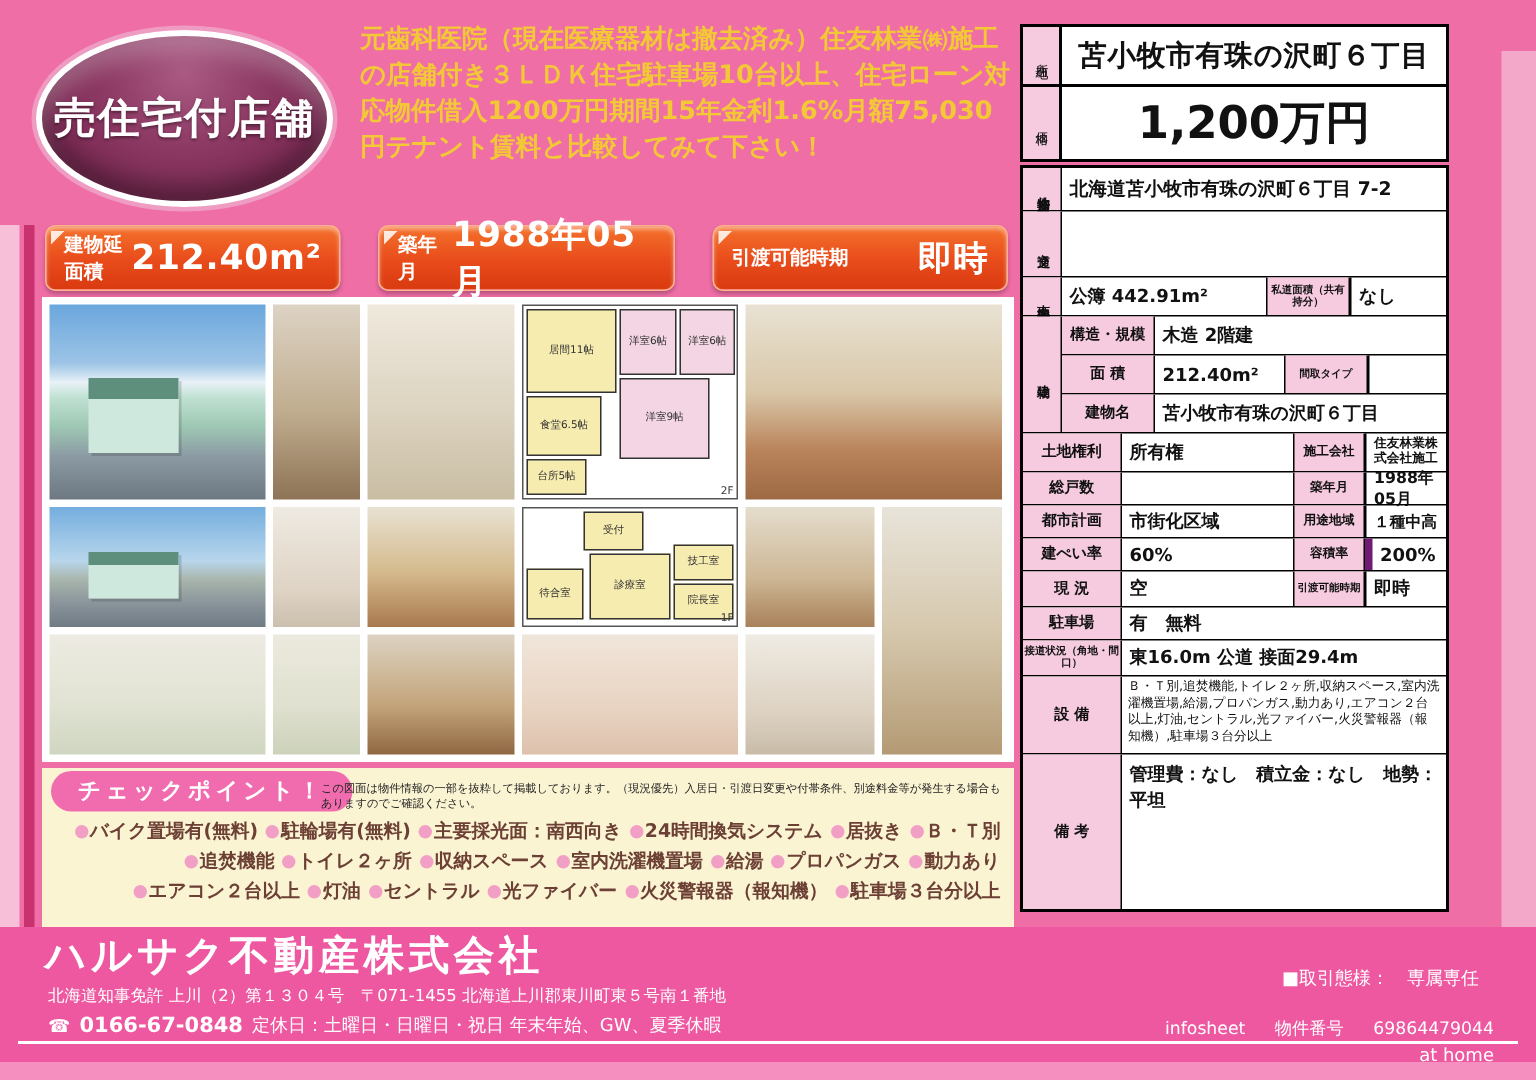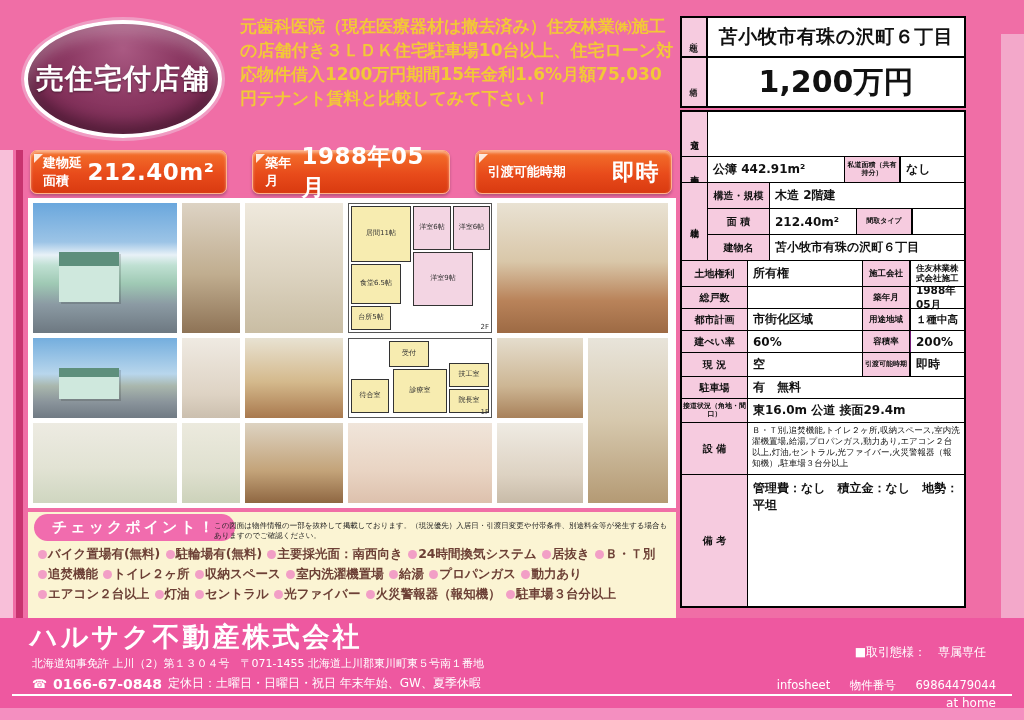--- a/index.html
+++ b/index.html
@@ -72,21 +72,21 @@
   .room-y { background:#f7ecb0; }
   .room-p { background:#f3d5e3; }
   .plan .mark { position:absolute; right:2px; bottom:1px; font-size:7px; color:#333; }
 
   
   .checkpoint { position:absolute; left:28px; top:512px; width:648px; height:106px; background:#fbf4d3; }
   .cp-title { position:absolute; left:6px; top:2px; background:#f16cae; color:#fff; border-radius:15px;
     padding:4px 18px; font-size:15px; font-weight:bold; letter-spacing:3px; }
   .cp-disclaimer { position:absolute; left:186px; top:9px; width:458px; font-size:7.5px; color:#222; line-height:1.3; }
   .cp-features { position:absolute; left:10px; top:32px; width:630px; font-size:12.5px; font-weight:bold;
-    color:#6d4036; line-height:1.6; }
+    color:#6d4036; line-height:1.6;text-align:right; }
   .feat { white-space:nowrap; margin-right:1px; }
   .feat .dot { display:inline-block; width:9px; height:9px; border-radius:50%; background:#f29fc6;
     margin-right:1px; vertical-align:-1px; }
 
   
   .box { position:absolute; background:#fff; border:2px solid #000; }
   .box1 { left:680px; top:16px; width:286px; }
   .b1-row { display:flex; }
   .b1-row + .b1-row { border-top:2px solid #000; }
   .b1-lbl { width:26px; background:#f6cbdf; border-right:2px solid #000; display:flex; align-items:center; justify-content:center; }
@@ -234,20 +234,26 @@
   </div>
   <div class="b1-row r-price">
     <div class="b1-lbl">
         <span class="vert">価格</span>
       </div>
     <div class="b1-val">1,200万円</div>
   </div>
 </div>
 
 <div class="box box2">
+  <div class="row h28">
+    <div class="lbl w26">
+        <span class="vert">物件所在地</span>
+      </div>
+    <div class="val grow" style="font-size:12.5px;">北海道苫小牧市有珠の沢町６丁目 7-2</div>
+  </div>
   <div class="row" style="height:44px;">
     <div class="lbl w26">
         <span class="vert">交通</span>
       </div>
   </div>
   <div class="row h26">
     <div class="lbl w26">
         <span class="vert">土地面積</span>
       </div>
     <div class="val" style="width:136px;">公簿 442.91m²</div>
@@ -290,21 +296,21 @@
   <div class="row h22">
     <div class="lbl w66">都市計画</div>
     <div class="val" style="width:114px;">市街化区域</div>
     <div class="lbl w48 small-lbl" style="border-left:1px solid #000;font-size:8.5px;">用途地域</div>
     <div class="val grow" style="border-left:1px solid #000;font-size:10.5px;">１種中高</div>
   </div>
   <div class="row h22">
     <div class="lbl w66">建ぺい率</div>
     <div class="val" style="width:114px;">60%</div>
     <div class="lbl w48 small-lbl" style="border-left:1px solid #000;font-size:8.5px;">容積率</div>
-    <div class="val grow" style="border-left:1px solid #701a75;">200%</div>
+    <div class="val grow" style="border-left:5px solid #701a75;">200%</div>
   </div>
   <div class="row h24">
     <div class="lbl w66">現 況</div>
     <div class="val" style="width:114px;">空</div>
     <div class="lbl w48 small-lbl" style="border-left:1px solid #000;">引渡可能時期</div>
     <div class="val grow" style="border-left:1px solid #000;">即時</div>
   </div>
   <div class="row h22">
     <div class="lbl w66">駐車場</div>
     <div class="val grow">有　無料</div>

